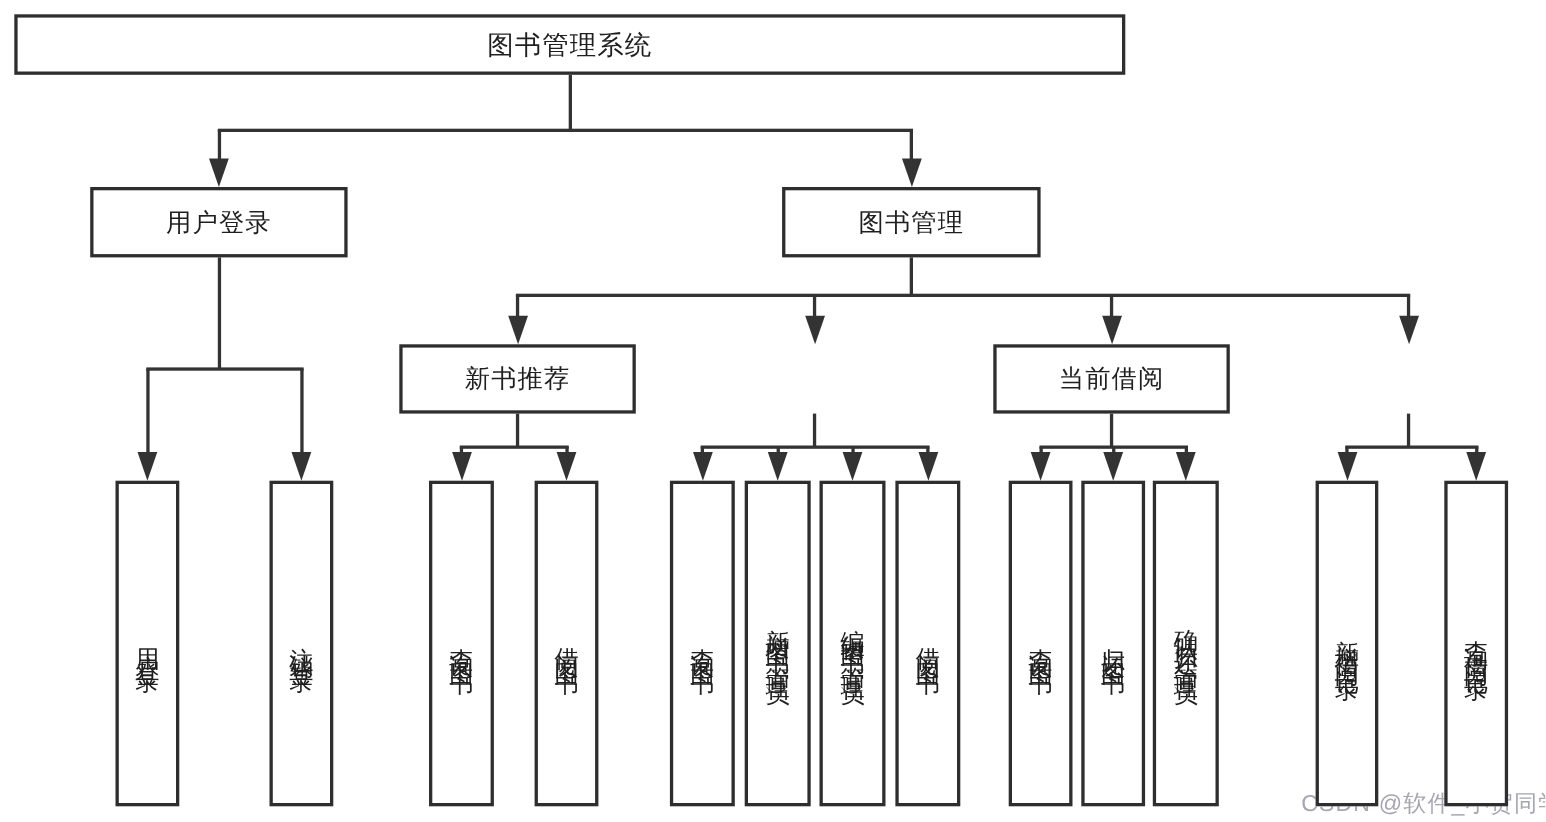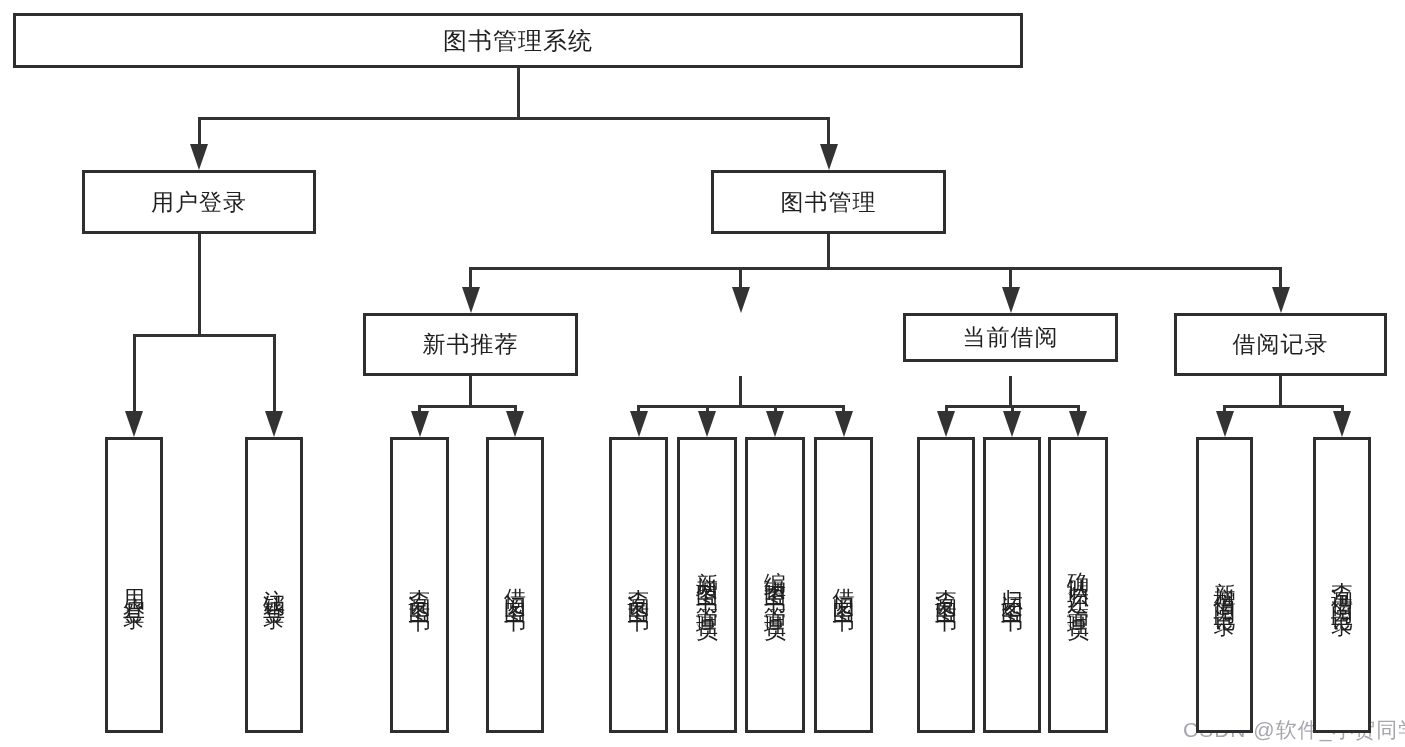--- a/index.html
+++ b/index.html
@@ -30,22 +30,21 @@
 </style>
 </head>
 <body>
 
 <div id="canvas">
   <div class="watermark" style="left: 1183px; top: 716px; color: rgb(166, 166, 178);">CSDN @软件_小贺同学</div>
 <div class="node root" style="left: 13px; top: 13px; width: 1010px; height: 55px;">图书管理系统</div>
     <div class="node" style="left: 82px; top: 170px; width: 234px; height: 64px;">用户登录</div>
     <div class="node" style="left: 363px; top: 313px; width: 215px; height: 63px;">新书推荐</div>
     <div class="node" style="left: 711px; top: 170px; width: 235px; height: 64px;">图书管理</div>
-    <div class="node" style="left: 903px; top: 313px; width: 215px; height: 49px;">当前借阅</div>
-    <div class="node" style="left: 1174px; top: 313px; width: 213px; height: 63px;">借阅记录</div>
+    <div class="node" style="left: 903px; top: 313px; width: 215px; height: 63px;">当前借阅</div>
     <div class="node vertical" style="left: 105px; top: 437px; width: 58px; height: 296px;">用户登录</div>
     <div class="node vertical" style="left: 245px; top: 437px; width: 58px; height: 296px;">注销登录</div>
     <div class="node vertical" style="left: 390px; top: 437px; width: 59px; height: 296px;">查询图书</div>
     <div class="node vertical" style="left: 486px; top: 437px; width: 58px; height: 296px;">借阅图书</div>
     <div class="node vertical" style="left: 609px; top: 437px; width: 59px; height: 296px;">查询图书</div>
     <div class="node vertical" style="left: 677px; top: 437px; width: 60px; height: 296px;">新增图书（管理员）</div>
     <div class="node vertical" style="left: 745px; top: 437px; width: 60px; height: 296px;">编辑图书（管理员）</div>
     <div class="node vertical" style="left: 814px; top: 437px; width: 59px; height: 296px;">借阅图书</div>
     <div class="node vertical" style="left: 917px; top: 437px; width: 58px; height: 296px;">查询图书</div>
     <div class="node vertical" style="left: 983px; top: 437px; width: 58px; height: 296px;">归还图书</div>

